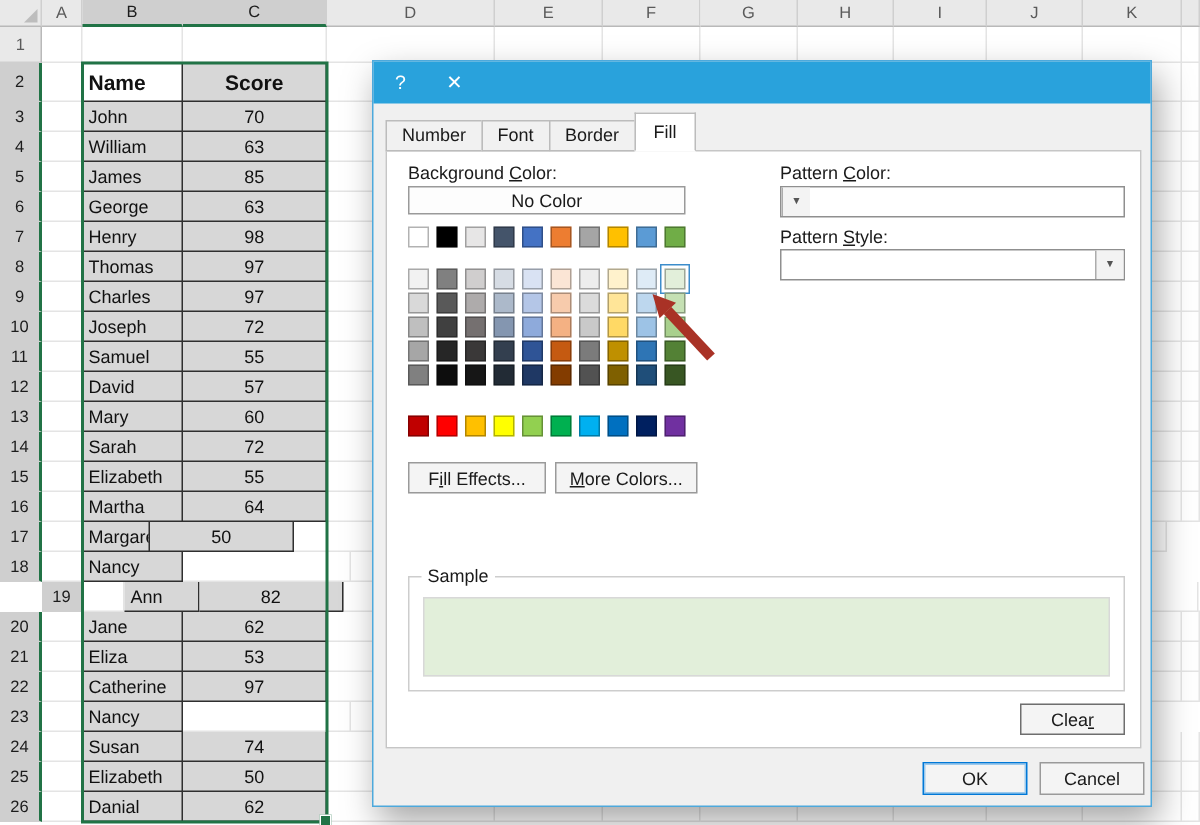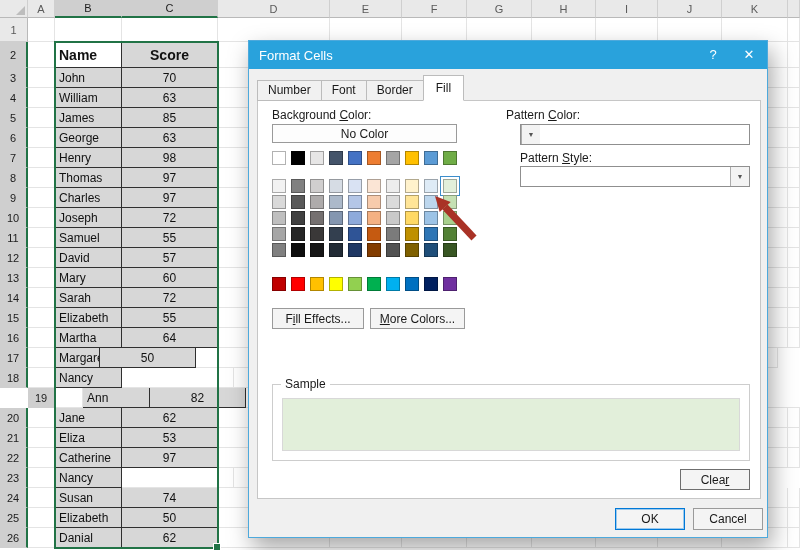--- a/index.html
+++ b/index.html
@@ -61,21 +61,21 @@
   .srow{position:absolute;display:flex;}
   #theme-row{left:14px;top:50px;}
   #tint-grid{position:absolute;left:14px;top:78px;}
   .trow{display:flex;margin-bottom:2px;}
   .swatch{width:14px;height:14px;box-sizing:border-box;border:1px solid rgba(0,0,0,0.3);
     margin-right:5px;flex:none;}
   .swatch.selected{outline:1px solid #3C8DCB;outline-offset:2px;}
   #std-row{left:14px;top:176px;}
   #fx{left:14px;top:207px;width:92px;height:21px;}
   #mc{left:112px;top:207px;width:95px;height:21px;}
-  #pc-label{left:248px;top:7px;}
+  #pc-label{left:262px;top:7px;}
   #ps-label{left:262px;top:50px;}
   .combo{position:absolute;box-sizing:border-box;background:#fff;border:1px solid #8F8F8F;
     display:flex;align-items:stretch;}
   #pc-combo{left:262px;top:23px;width:230px;height:21px;}
   #ps-combo{left:262px;top:65px;width:230px;height:21px;}
   .combo .value{flex:1;font-size:12px;display:flex;align-items:center;justify-content:center;color:#1a1a1a;}
   .combo .drop{width:18px;background:#F3F3F3;border-left:1px solid #ACACAC;
     display:flex;align-items:center;justify-content:center;font-size:7px;color:#555;}
   #sample-group{position:absolute;left:14px;top:283px;width:478px;height:77px;
     border:1px solid #CDCDCD;box-sizing:border-box;}
@@ -378,21 +378,21 @@
         <div class="cell" style="width: 65px;"></div>
         <div class="cell" style="width: 64px;"></div>
         <div class="cell" style="width: 62px;"></div>
         <div class="cell" style="width: 64px;"></div>
         <div class="cell" style="width: 66px;"></div>
         <div class="cell" style="width: 12px;"></div>
       </div>
       <div class="sheet-row" style="height: 20px;">
         <div class="rowhead sel" style="width: 28px; margin-left: 28px;">19</div>
         <div class="cell" style="width: 27px;"></div>
-        <div class="cell tbl txt" style="width: 67px;">Ann</div>
+        <div class="cell tbl txt" style="width: 50px;">Ann</div>
         <div class="cell tbl num" style="width: 96px;">82</div>
         <div class="cell" style="width: 112px;"></div>
         <div class="cell" style="width: 72px;"></div>
         <div class="cell" style="width: 65px;"></div>
         <div class="cell" style="width: 65px;"></div>
         <div class="cell" style="width: 64px;"></div>
         <div class="cell" style="width: 62px;"></div>
         <div class="cell" style="width: 64px;"></div>
         <div class="cell" style="width: 66px;"></div>
         <div class="cell" style="width: 12px;"></div>
@@ -501,21 +501,20 @@
         <div class="cell" style="width: 66px;"></div>
         <div class="cell" style="width: 12px;"></div>
       </div>
     </div>
   <div id="selection-border"></div>
   <div id="fill-handle"></div>
 </div>
 
 <div id="dialog">
   <div id="titlebar">
-    <span id="dlg-title">Format Cells</span>
     <span class="tb-btn">?</span>
     <span class="tb-btn">✕</span>
   </div>
   <div id="tabs">
       <div class="tab">Number</div>
       <div class="tab">Font</div>
       <div class="tab">Border</div>
       <div class="tab active">Fill</div>
     </div>
   <div id="page">

